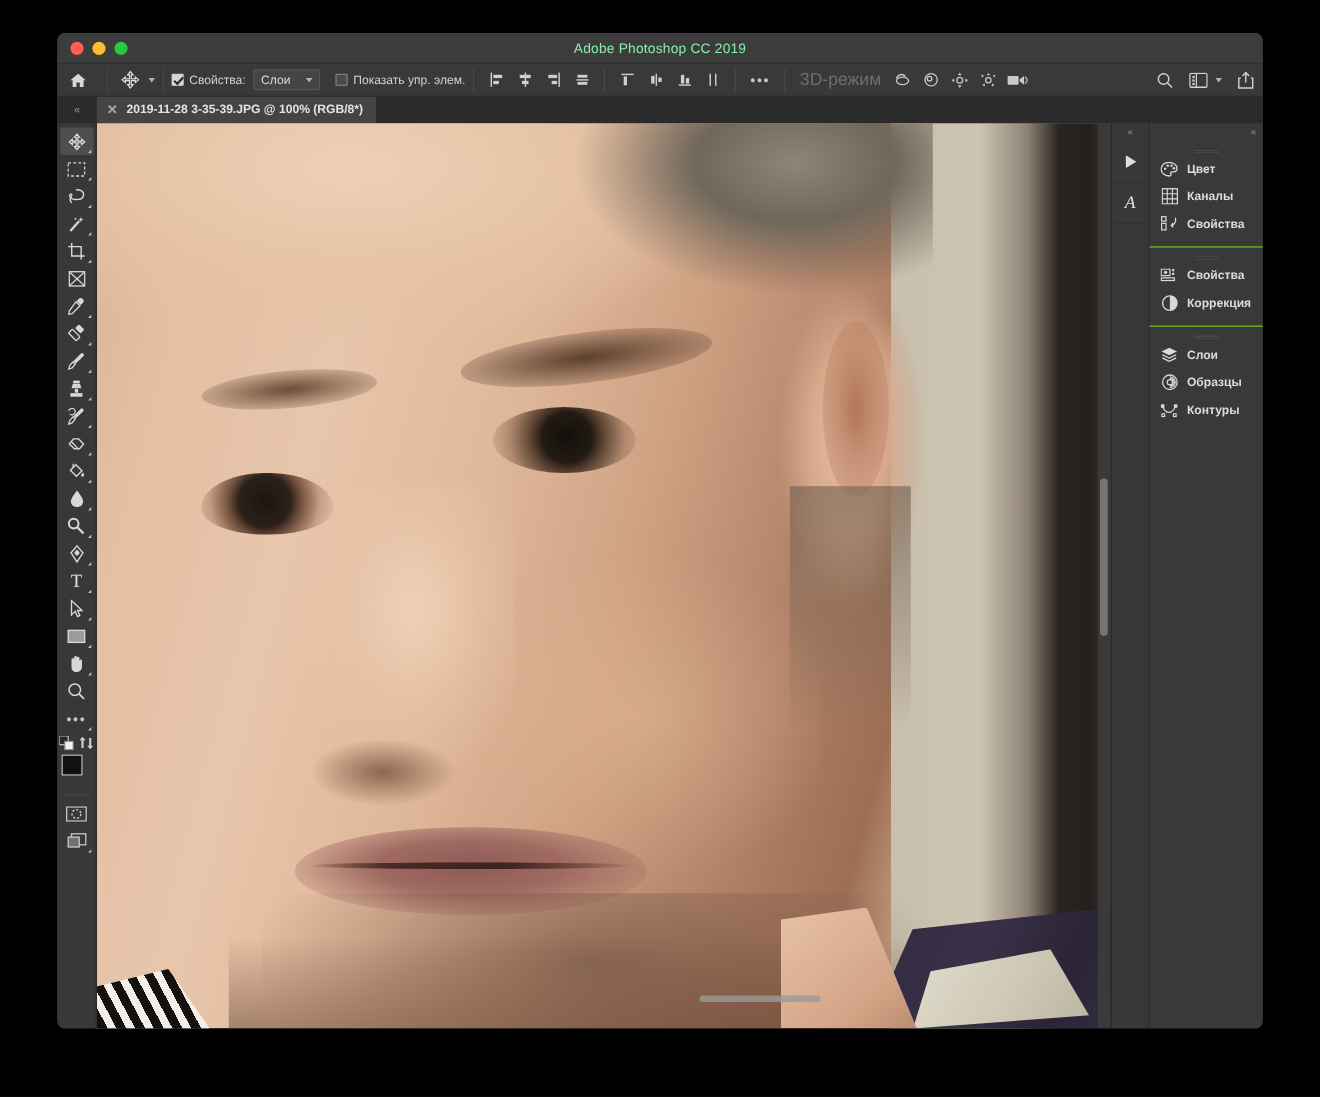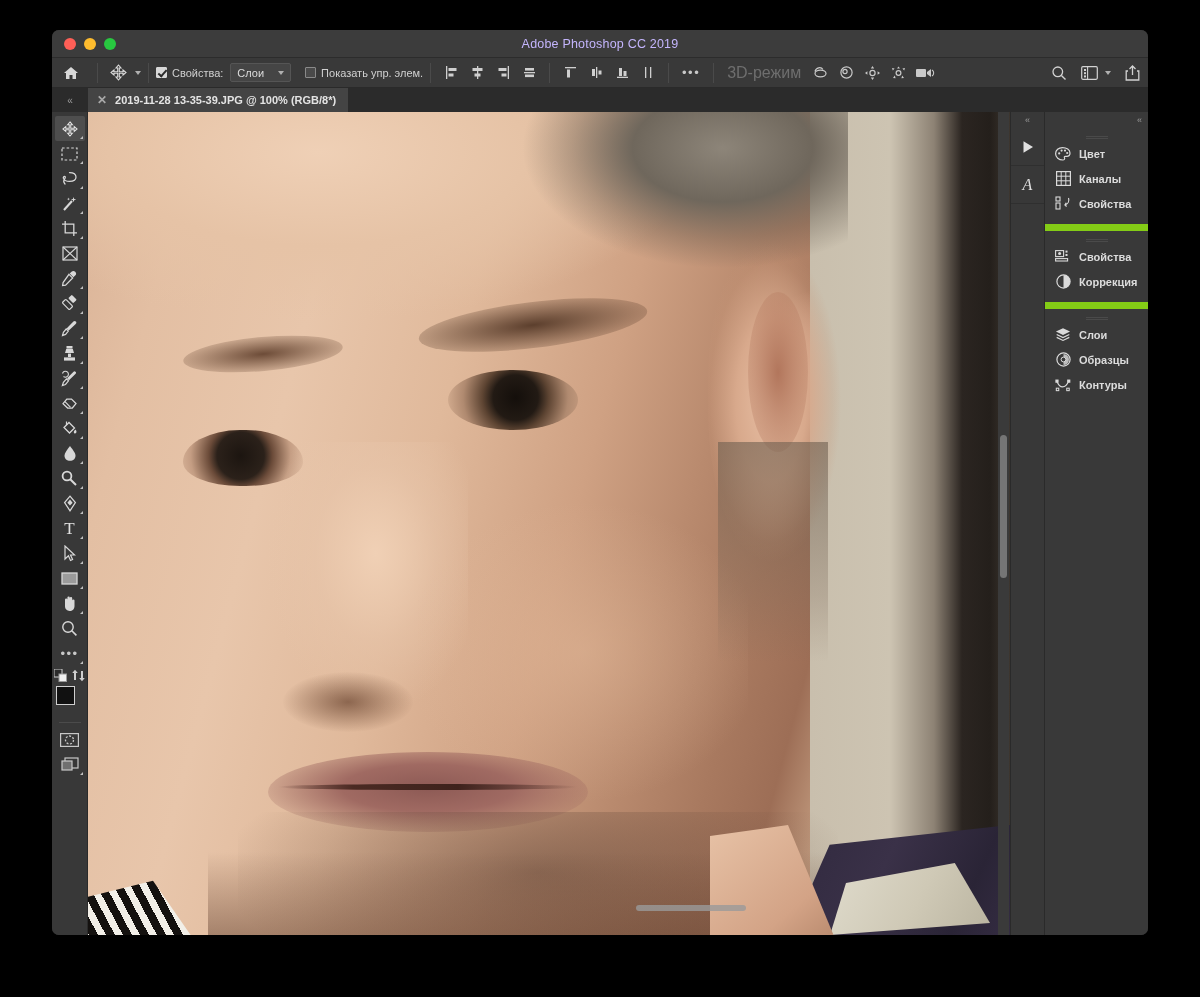--- a/index.html
+++ b/index.html
@@ -27,21 +27,21 @@
     align-items: center;
     border-bottom: 1px solid #2c2c2c;
   }
   .traffic { display: flex; gap: 8px; padding-left: 12px; }
   .dot { width: 12px; height: 12px; border-radius: 50%; }
   .dot.red { background: #ff5f57; }
   .dot.yellow { background: #febc2e; }
   .dot.green { background: #28c840; }
   .win-title {
     position: absolute; left: 0; right: 0; text-align: center;
-    font-size: 12.5px; color: #c4b5fd; letter-spacing: .2px;
+    font-size: 12.5px; color: #86efac; letter-spacing: .2px;
   }
   
   .optionsbar {
     height: 30px;
     background: #393939;
     border-bottom: 1px solid #2a2a2a;
     display: flex; align-items: center;
     padding: 0 8px 0 0;
     position: relative;
   }
@@ -147,21 +147,21 @@
   .rail-btn {
     width:34px; height:38px; display:flex; align-items:center; justify-content:center;
     color:#d6d6d6; border-bottom:1px solid #2f2f2f;
   }
   .rail-btn:first-of-type { border-top:1px solid #2f2f2f; }
   .panel-dock {
     width:104px; background:#393939; border-left:1px solid #2a2a2a;
     display:flex; flex-direction:column;
   }
   .dock-collapse { height:16px; display:flex; align-items:center; justify-content:flex-end; padding-right:6px; color:#9a9a9a; font-size:9px; }
-  .dock-group { padding:6px 0 8px 0; border-bottom:7px solid #84cc16; }
+  .dock-group { padding:6px 0 8px 0; border-bottom:1px solid #84cc16; }
   .dock-grip { height:7px; display:flex; align-items:center; justify-content:center; }
   .dock-grip i { display:block; width:22px; height:3px;
     background: repeating-linear-gradient(to bottom,#4a4a4a 0,#4a4a4a 1px,transparent 1px,transparent 2px); }
   .dock-item {
     height:25px; display:flex; align-items:center; gap:8px; padding-left:10px;
     font-size:11px; color:#dcdcdc; font-weight:bold;
   }
   .dock-icon { width:16px; height:16px; display:flex; align-items:center; justify-content:center; color:#dadada; }
   
   .ph { position:absolute; }
@@ -328,21 +328,21 @@
             <path d="M4.5 4 L7.5 1 L10.5 4" fill="none" stroke="#d2d2d2" stroke-width="1.3"></path>
           </svg>
       </div>
     </div>
   </div>
 
   <div class="tabbar">
     <div class="collapse-left">«</div>
     <div class="doc-tab">
       <span class="tab-close">✕</span>
-      <span>2019-11-28 13-35-39.JPG @ 100% (RGB/8*)</span>
+      <span>2019-11-28 3-35-39.JPG @ 100% (RGB/8*)</span>
     </div>
   </div>
 
   <div class="body-area">
 
     <div class="toolbox">
       <div class="tool active">
         <svg width="16" height="16" viewBox="0 0 17 17">
             <path d="M8.5 1 L11 4 L9.3 4 L9.3 7.7 L13 7.7 L13 6 L16 8.5 L13 11 L13 9.3 L9.3 9.3 L9.3 13 L11 13 L8.5 16 L6 13 L7.7 13 L7.7 9.3 L4 9.3 L4 11 L1 8.5 L4 6 L4 7.7 L7.7 7.7 L7.7 4 L6 4 Z" fill="none" stroke="#e4e4e4" stroke-width="1.1"></path>
           </svg>

